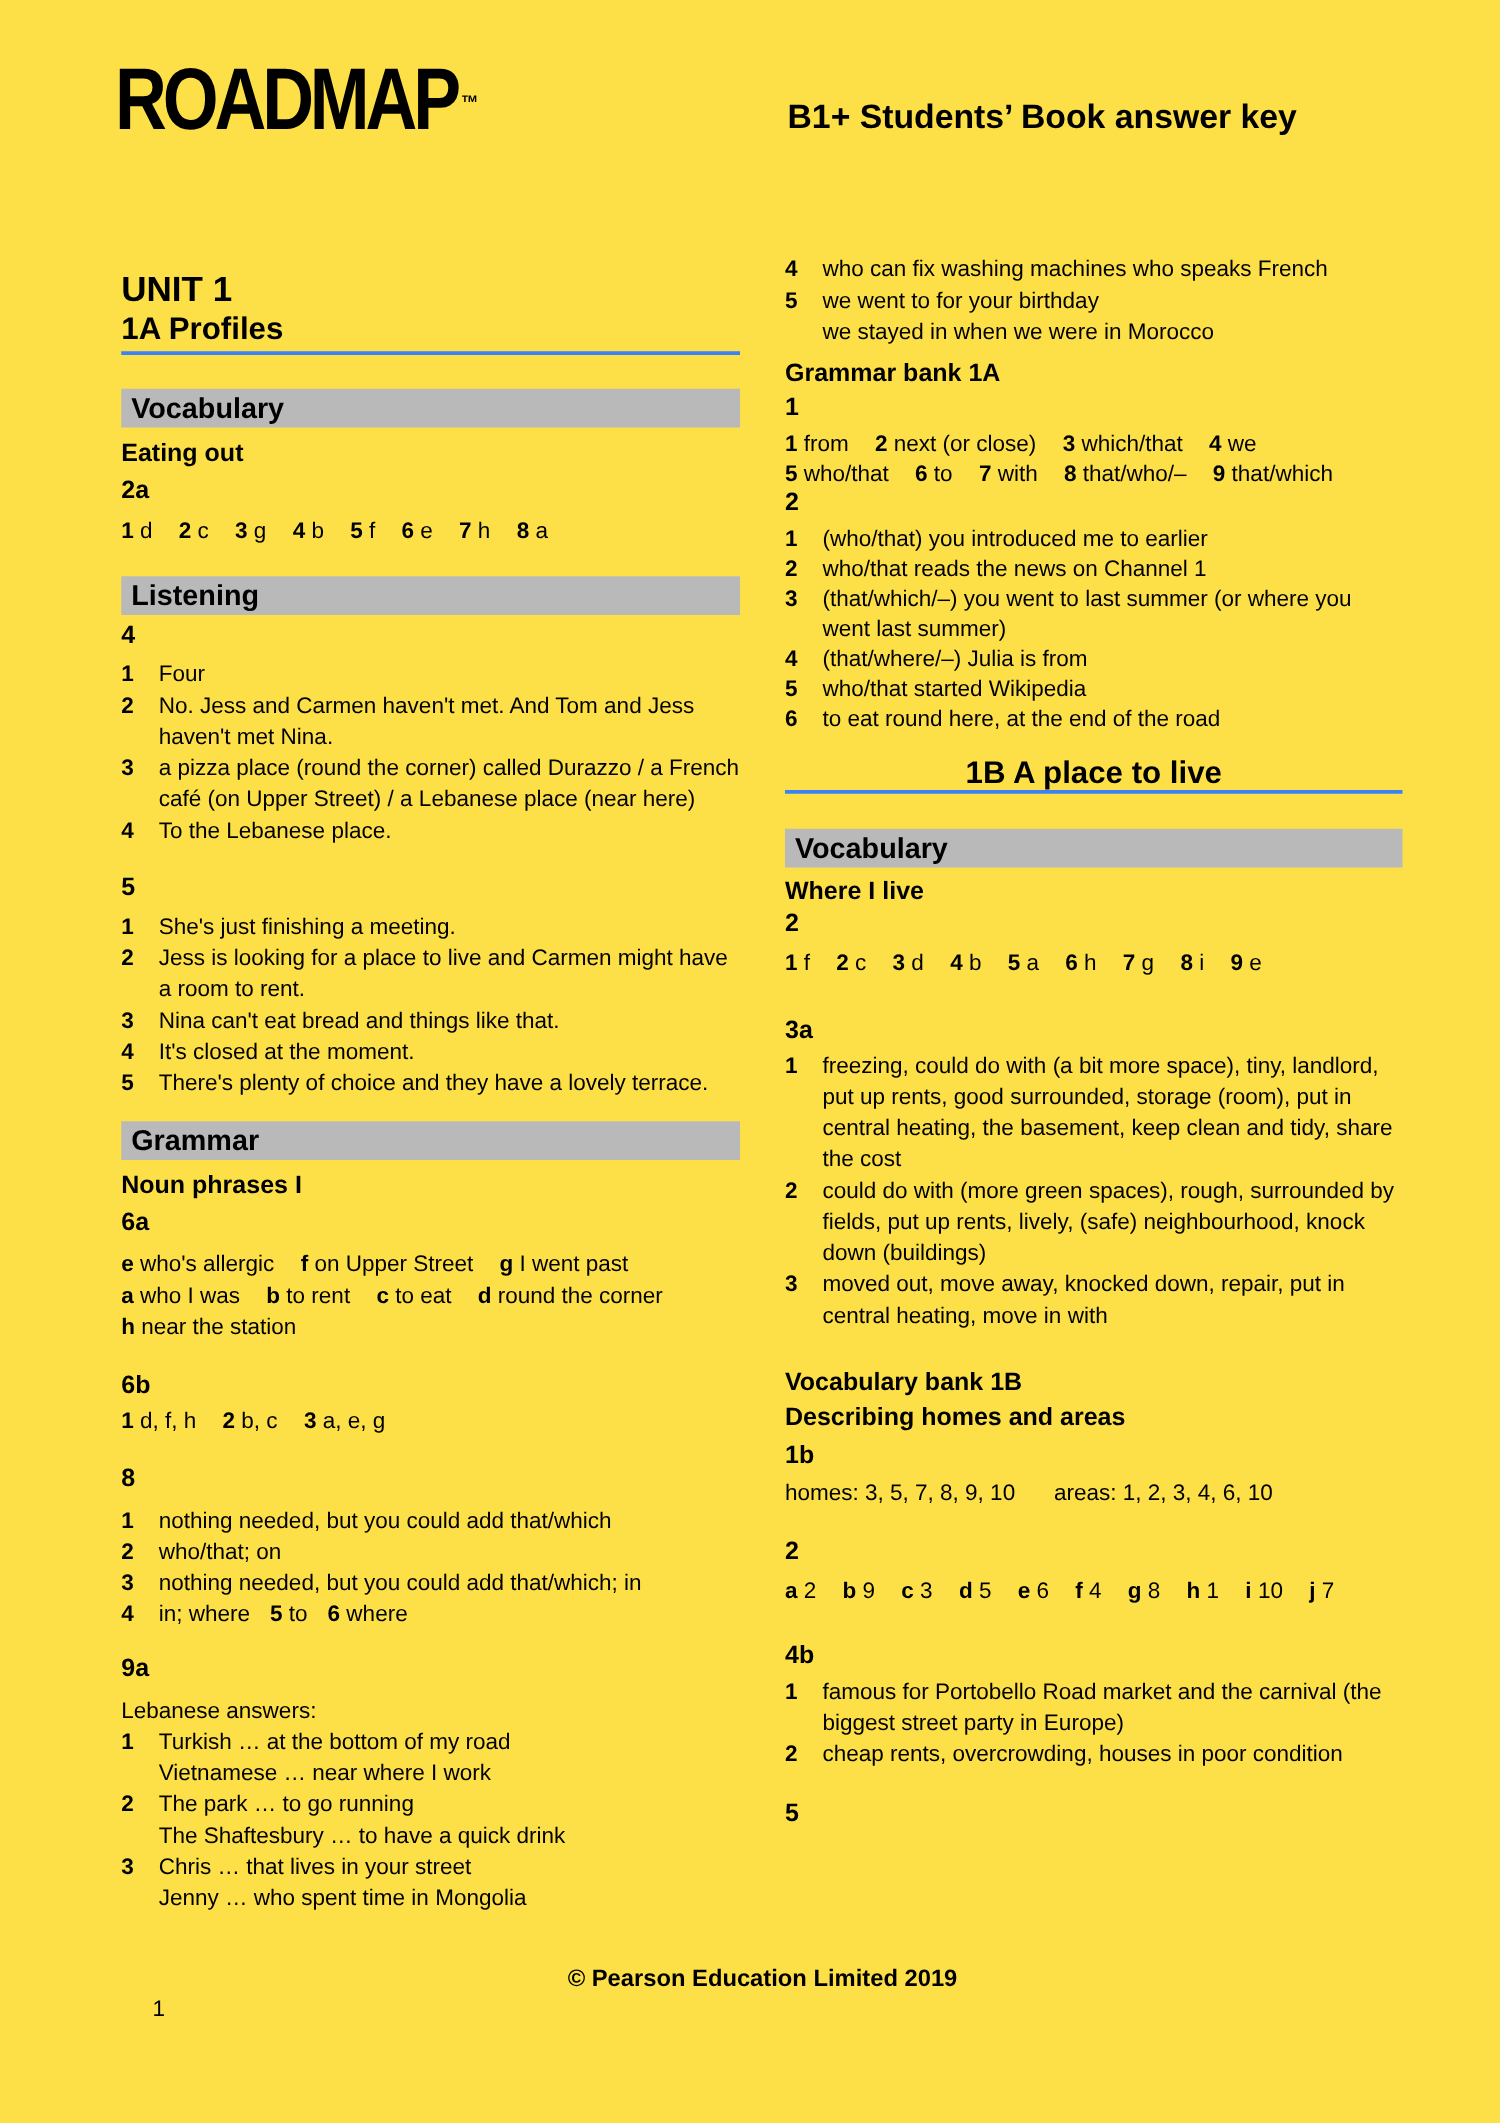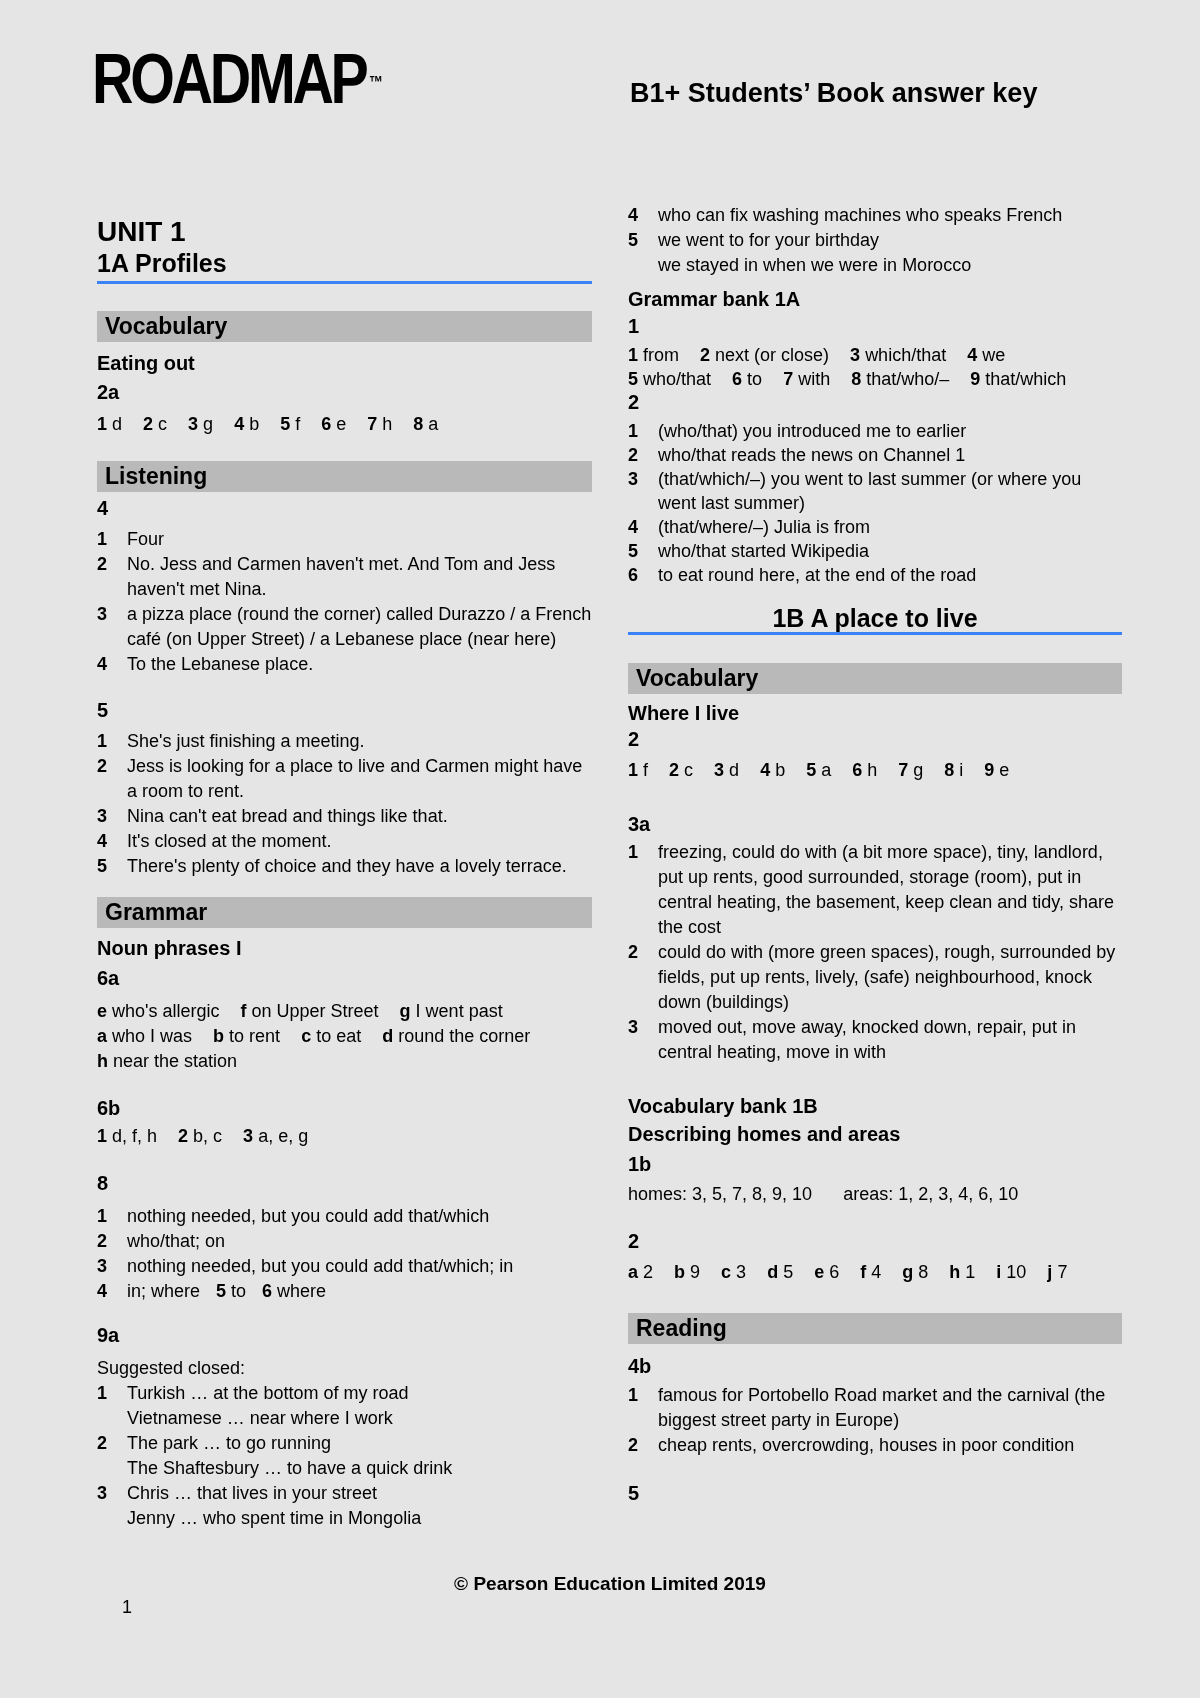--- a/index.html
+++ b/index.html
@@ -1,17 +1,17 @@
 <!DOCTYPE html>
 <html><head>
 <meta charset="utf-8">
 <style>
   html,body { margin:0; padding:0; background:#ffffff; }
   body { width:1200px; height:1698px; font-family:"Liberation Sans", sans-serif; color:#000; }
-  .page { position:relative; width:1200px; height:1698px; background:#e5e5e5; overflow:hidden; }
+  .page { position:relative; width:1200px; height:1698px; background:#fde047; overflow:hidden; }
 
   
   .logo { position:absolute; left:92px; top:44px; font-size:70px; line-height:70px; font-weight:bold;
           letter-spacing:-4px; transform:scaleX(0.82); transform-origin:left top; white-space:nowrap; }
   .tm { font-size:17px; font-weight:bold; letter-spacing:0; vertical-align:top; position:relative; top:4px; left:4px; }
   .doc-title { position:absolute; left:630px; top:78px; font-size:27px; line-height:30px; font-weight:bold; white-space:nowrap; }
 
   
   .col { position:absolute; font-size:18px; line-height:25px; }
   .col-left  { left:97px;  top:215px; width:495px; }
@@ -153,21 +153,21 @@
           <span class="num">3</span>
           <span class="txt">nothing needed, but you could add that/which; in</span>
         </div>
       <div class="item">
           <span class="num">4</span>
           <span class="txt"><span class="pair">in; where</span><span class="pair"><b>5</b><span class="pv">to</span></span><span class="pair"><b>6</b><span class="pv">where</span></span></span>
         </div>
     </div>
 
     <div class="exlabel" style="margin-bottom:10px;">9a</div>
-    <div>Suggested closed:</div>
+    <div>Lebanese answers:</div>
     <div class="items">
       <div class="item">
           <span class="num">1</span>
           <span class="txt">
             <span class="line">Turkish … at the bottom of my road</span>
             <span class="line">Vietnamese … near where I work</span>
           </span>
         </div>
       <div class="item">
           <span class="num">2</span>
@@ -299,21 +299,20 @@
       <span class="pair"><b>c</b><span class="pv">3</span></span>
       <span class="pair"><b>d</b><span class="pv">5</span></span>
       <span class="pair"><b>e</b><span class="pv">6</span></span>
       <span class="pair"><b>f</b><span class="pv">4</span></span>
       <span class="pair"><b>g</b><span class="pv">8</span></span>
       <span class="pair"><b>h</b><span class="pv">1</span></span>
       <span class="pair"><b>i</b><span class="pv">10</span></span>
       <span class="pair"><b>j</b><span class="pv">7</span></span>
     </div>
 
-    <div class="banner" style="margin-bottom:11px;">Reading</div>
     <div class="exlabel" style="margin-bottom:6px;">4b</div>
     <div class="items" style="margin-bottom:24px;">
       <div class="item">
           <span class="num">1</span>
           <span class="txt">famous for Portobello Road market and the carnival (the biggest street party in Europe)</span>
         </div>
       <div class="item">
           <span class="num">2</span>
           <span class="txt">cheap rents, overcrowding, houses in poor condition</span>
         </div>

